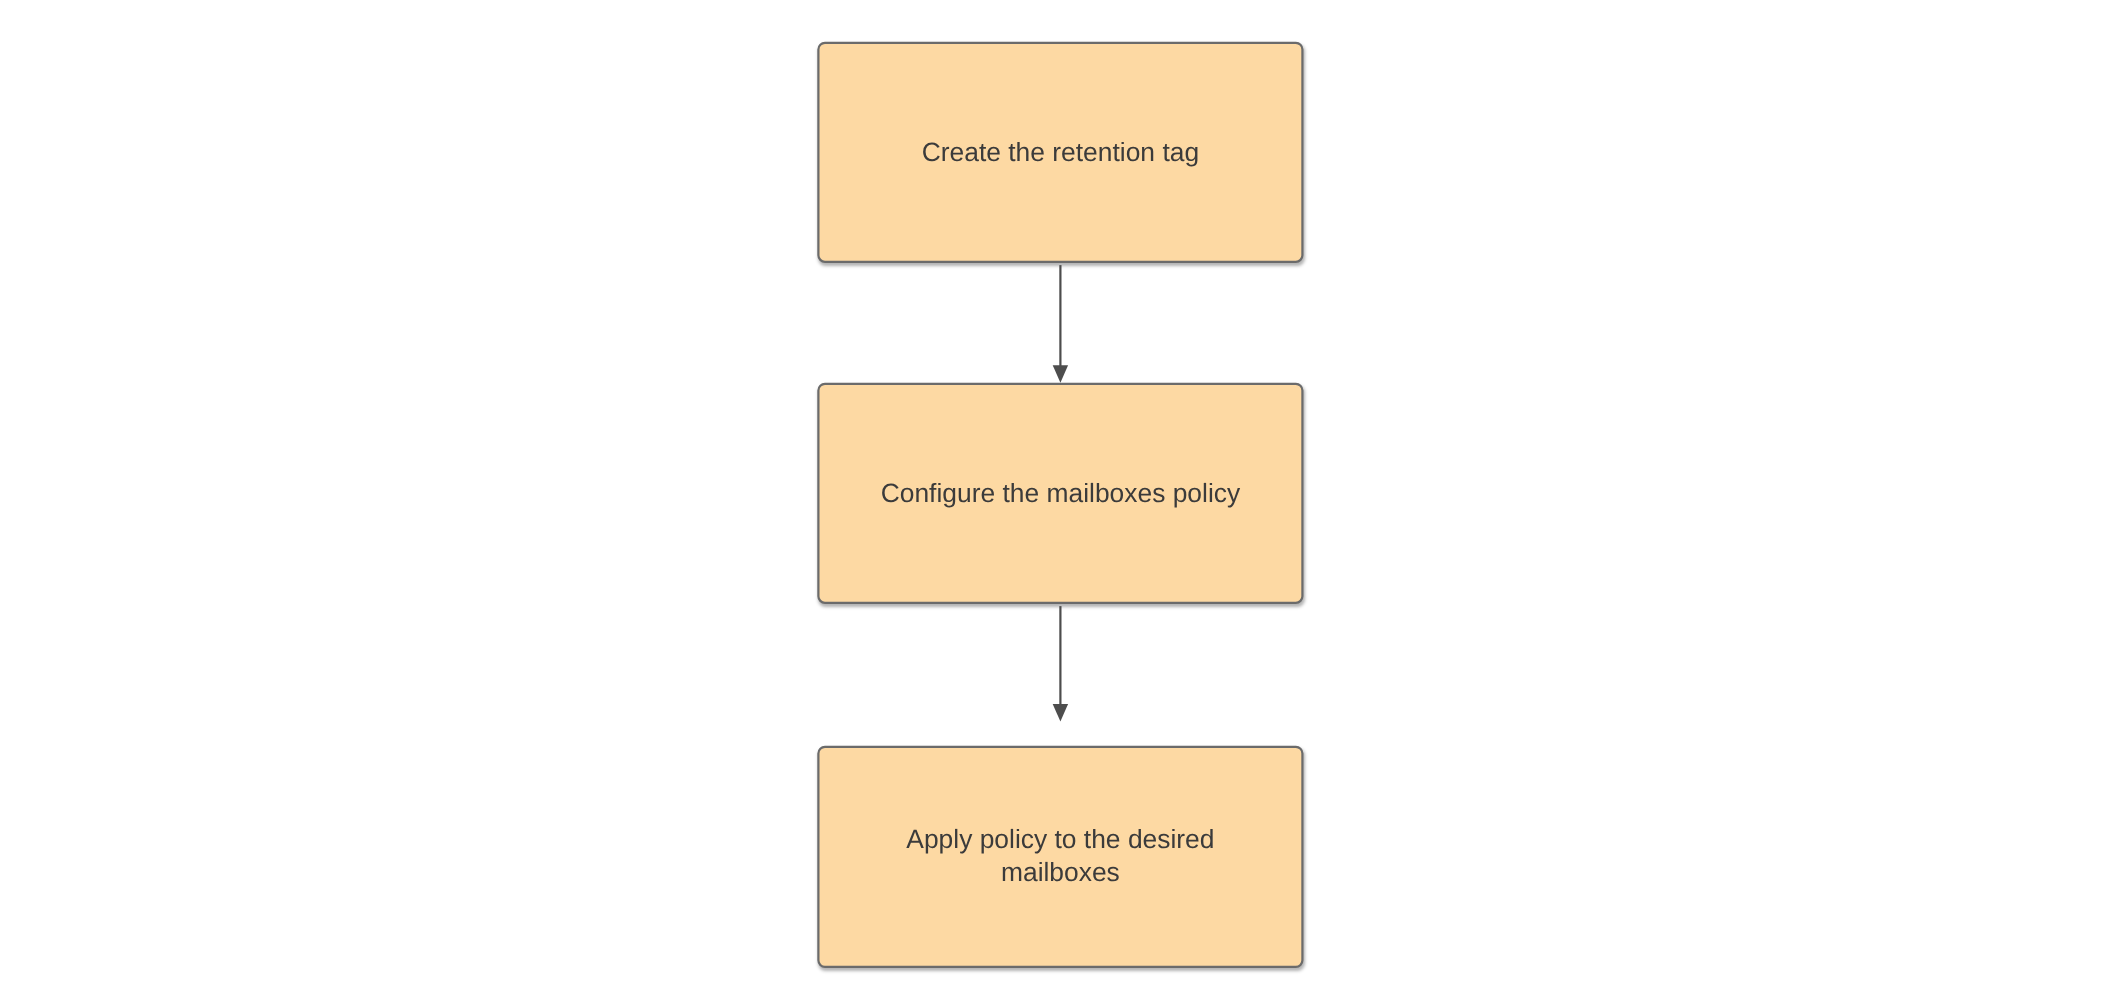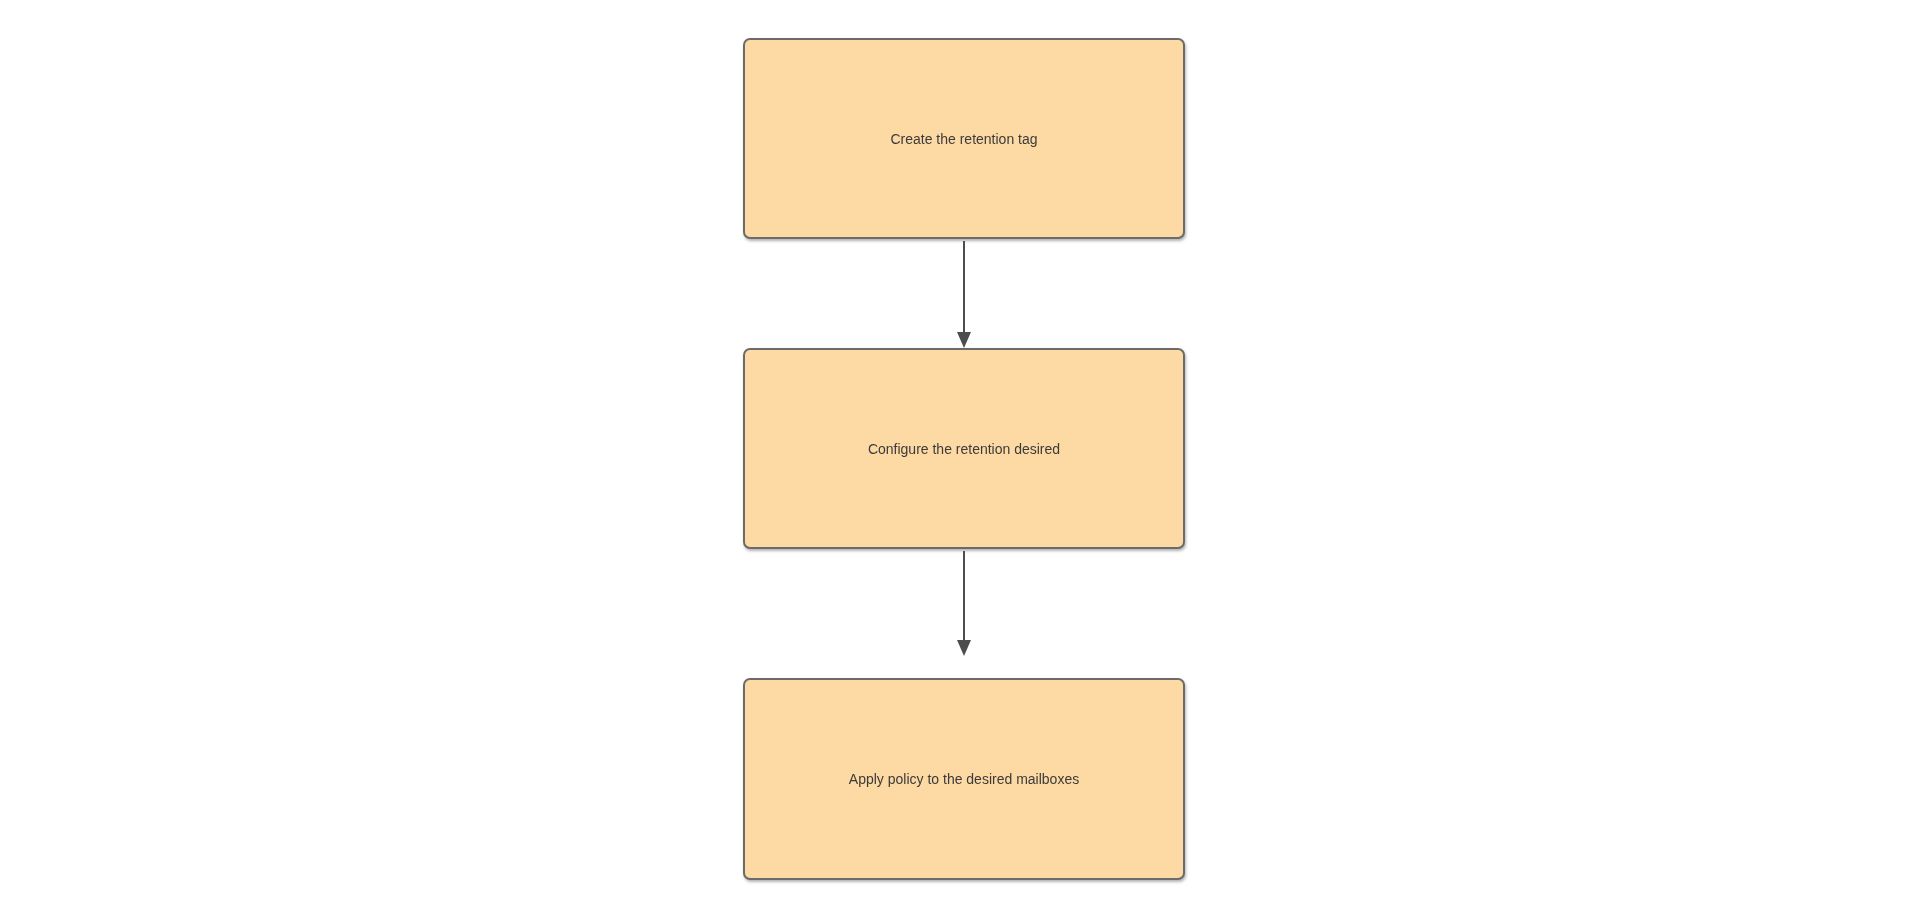--- a/index.html
+++ b/index.html
@@ -25,21 +25,21 @@
     border: 2px solid var(--node-border, #6B6B6B);
     border-radius: 7px;
     box-shadow: 1px 2px 3px rgba(0,0,0,0.30);
     display: flex;
     align-items: center;
     justify-content: center;
     padding: 0 45px;
   }
   .flow-node .node-label {
     color: var(--node-text, #3B3B3B);
-    font-size: 14px;
+    font-size: 24px;
     line-height: 30px;
     text-align: center;
   }
   .node-1 { top: 38px; }
   .node-2 { top: 348px; }
   .node-3 { top: 678px; height: 202px; }
 
   .connector {
     position: absolute;
     left: 956px;           
@@ -74,21 +74,21 @@
   <div class="flow-node node-1">
     <span class="node-label">Create the retention tag</span>
   </div>
 
   <div class="connector connector-1">
     <div class="connector-line"></div>
     <div class="arrowhead-down-icon"></div>
   </div>
 
   <div class="flow-node node-2">
-    <span class="node-label">Configure the retention desired</span>
+    <span class="node-label">Configure the mailboxes policy</span>
   </div>
 
   <div class="connector connector-2">
     <div class="connector-line"></div>
     <div class="arrowhead-down-icon"></div>
   </div>
 
   <div class="flow-node node-3">
     <span class="node-label">Apply policy to the desired mailboxes</span>
   </div>

